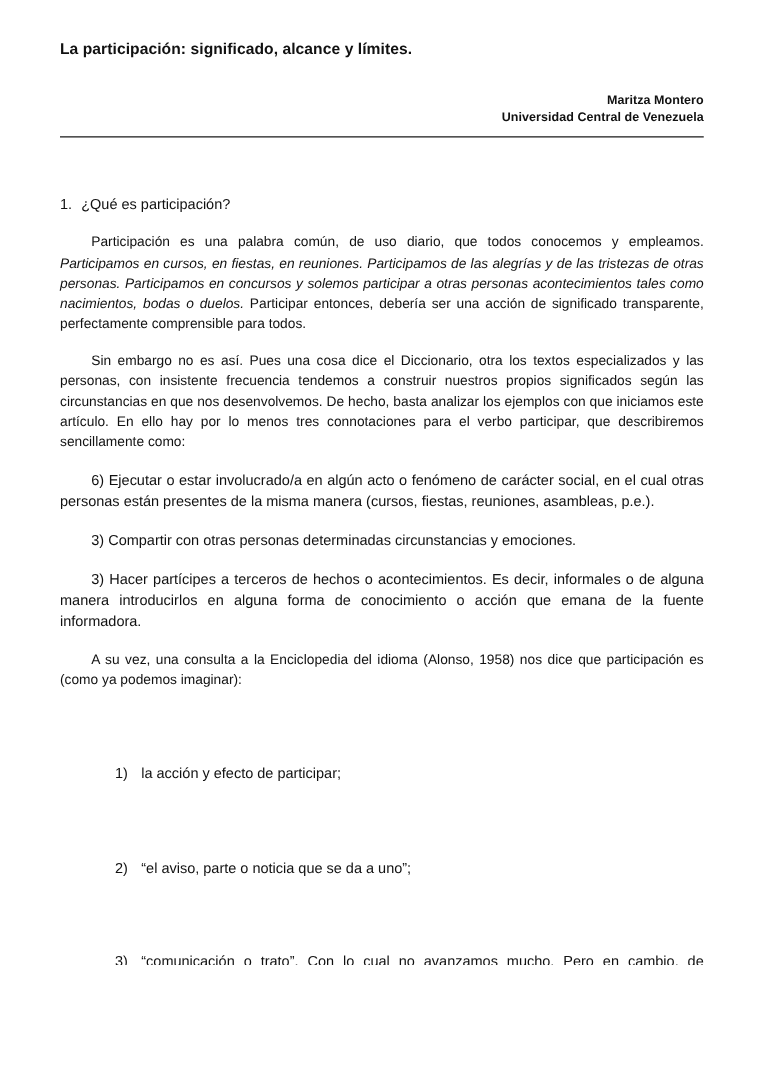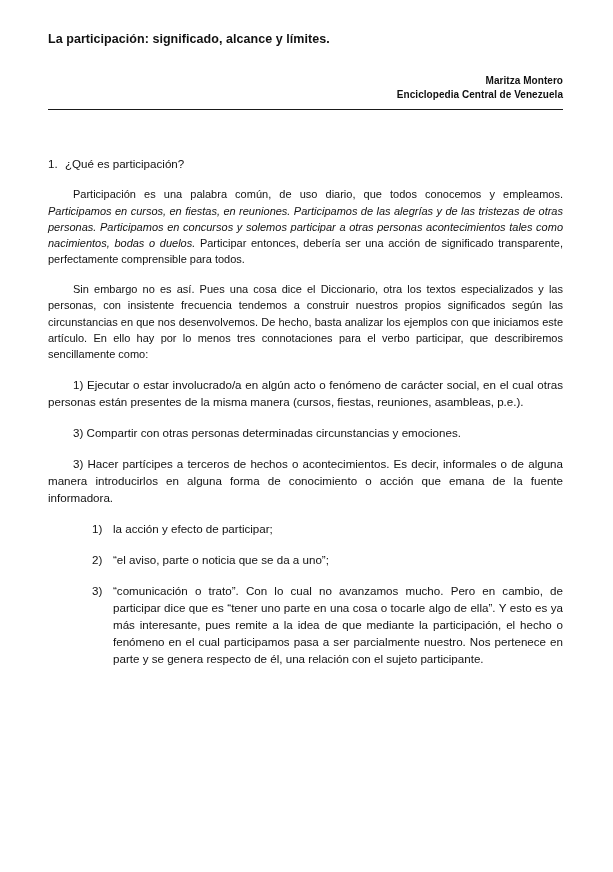--- a/index.html
+++ b/index.html
@@ -110,52 +110,54 @@
     padding-top: 14px;
     padding-left: 44px;
   }
   .sub-list li .marker {
     flex: 0 0 21px;
     width: 21px;
   }
   .sub-list li .itemtext {
     flex: 1 1 auto;
     text-align: justify;
+    margin-top: 44px;
   }
 </style>
 </head>
 <body>
 
 <div class="page">
   <div class="content">
 
     <h1 class="doc-title">La participación: significado, alcance y límites.</h1>
 
     <div class="author-block">
       <span class="line">Maritza Montero</span>
-      <span class="line">Enciclopedia Central de Venezuela</span>
+      <span class="line">Universidad Central de Venezuela</span>
     </div>
 
     <hr class="header-rule">
 
     <div class="section-heading">
       <span class="num">1.</span>
       <span>¿Qué es participación?</span>
     </div>
 
     <p class="body"><span>Participación es una palabra común, de uso diario, que todos conocemos y empleamos. </span><em>Participamos en cursos, en fiestas, en reuniones. Participamos de las alegrías y de las tristezas de otras personas. Participamos en concursos y solemos participar a otras personas acontecimientos tales como nacimientos, bodas o duelos.</em><span> Participar entonces, debería ser una acción de significado transparente, perfectamente comprensible para todos.</span></p>
 
     <p class="body">Sin embargo no es así. Pues una cosa dice el Diccionario, otra los textos especializados y las personas, con insistente frecuencia tendemos a construir nuestros propios significados según las circunstancias en que nos desenvolvemos. De hecho, basta analizar los ejemplos con que iniciamos este artículo. En ello hay por lo menos tres connotaciones para el verbo participar, que describiremos sencillamente como:</p>
 
-    <p class="flow-item">1)  Ejecutar o estar involucrado/a en algún acto o fenómeno de carácter social, en el cual otras personas están presentes de la misma manera (cursos, fiestas, reuniones, asambleas, p.e.).</p>
+    <p class="flow-item">6)  Ejecutar o estar involucrado/a en algún acto o fenómeno de carácter social, en el cual otras personas están presentes de la misma manera (cursos, fiestas, reuniones, asambleas, p.e.).</p>
 
     <p class="flow-item">3)  Compartir con otras personas determinadas circunstancias y emociones.</p>
 
     <p class="flow-item">3)  Hacer partícipes a terceros de hechos o acontecimientos. Es decir, informales o de alguna manera introducirlos en alguna forma de conocimiento o acción que emana de la fuente informadora.</p>
 
+    <p class="body">A su vez, una consulta a la Enciclopedia del idioma (Alonso, 1958) nos dice que participación es (como ya podemos imaginar):</p>
 
     <ul class="sub-list">
       <li>
         <span class="marker">1)</span>
         <span class="itemtext">la acción y efecto de participar;</span>
       </li>
       <li>
         <span class="marker">2)</span>
         <span class="itemtext">“el aviso, parte o noticia que se da a uno”;</span>
       </li>

